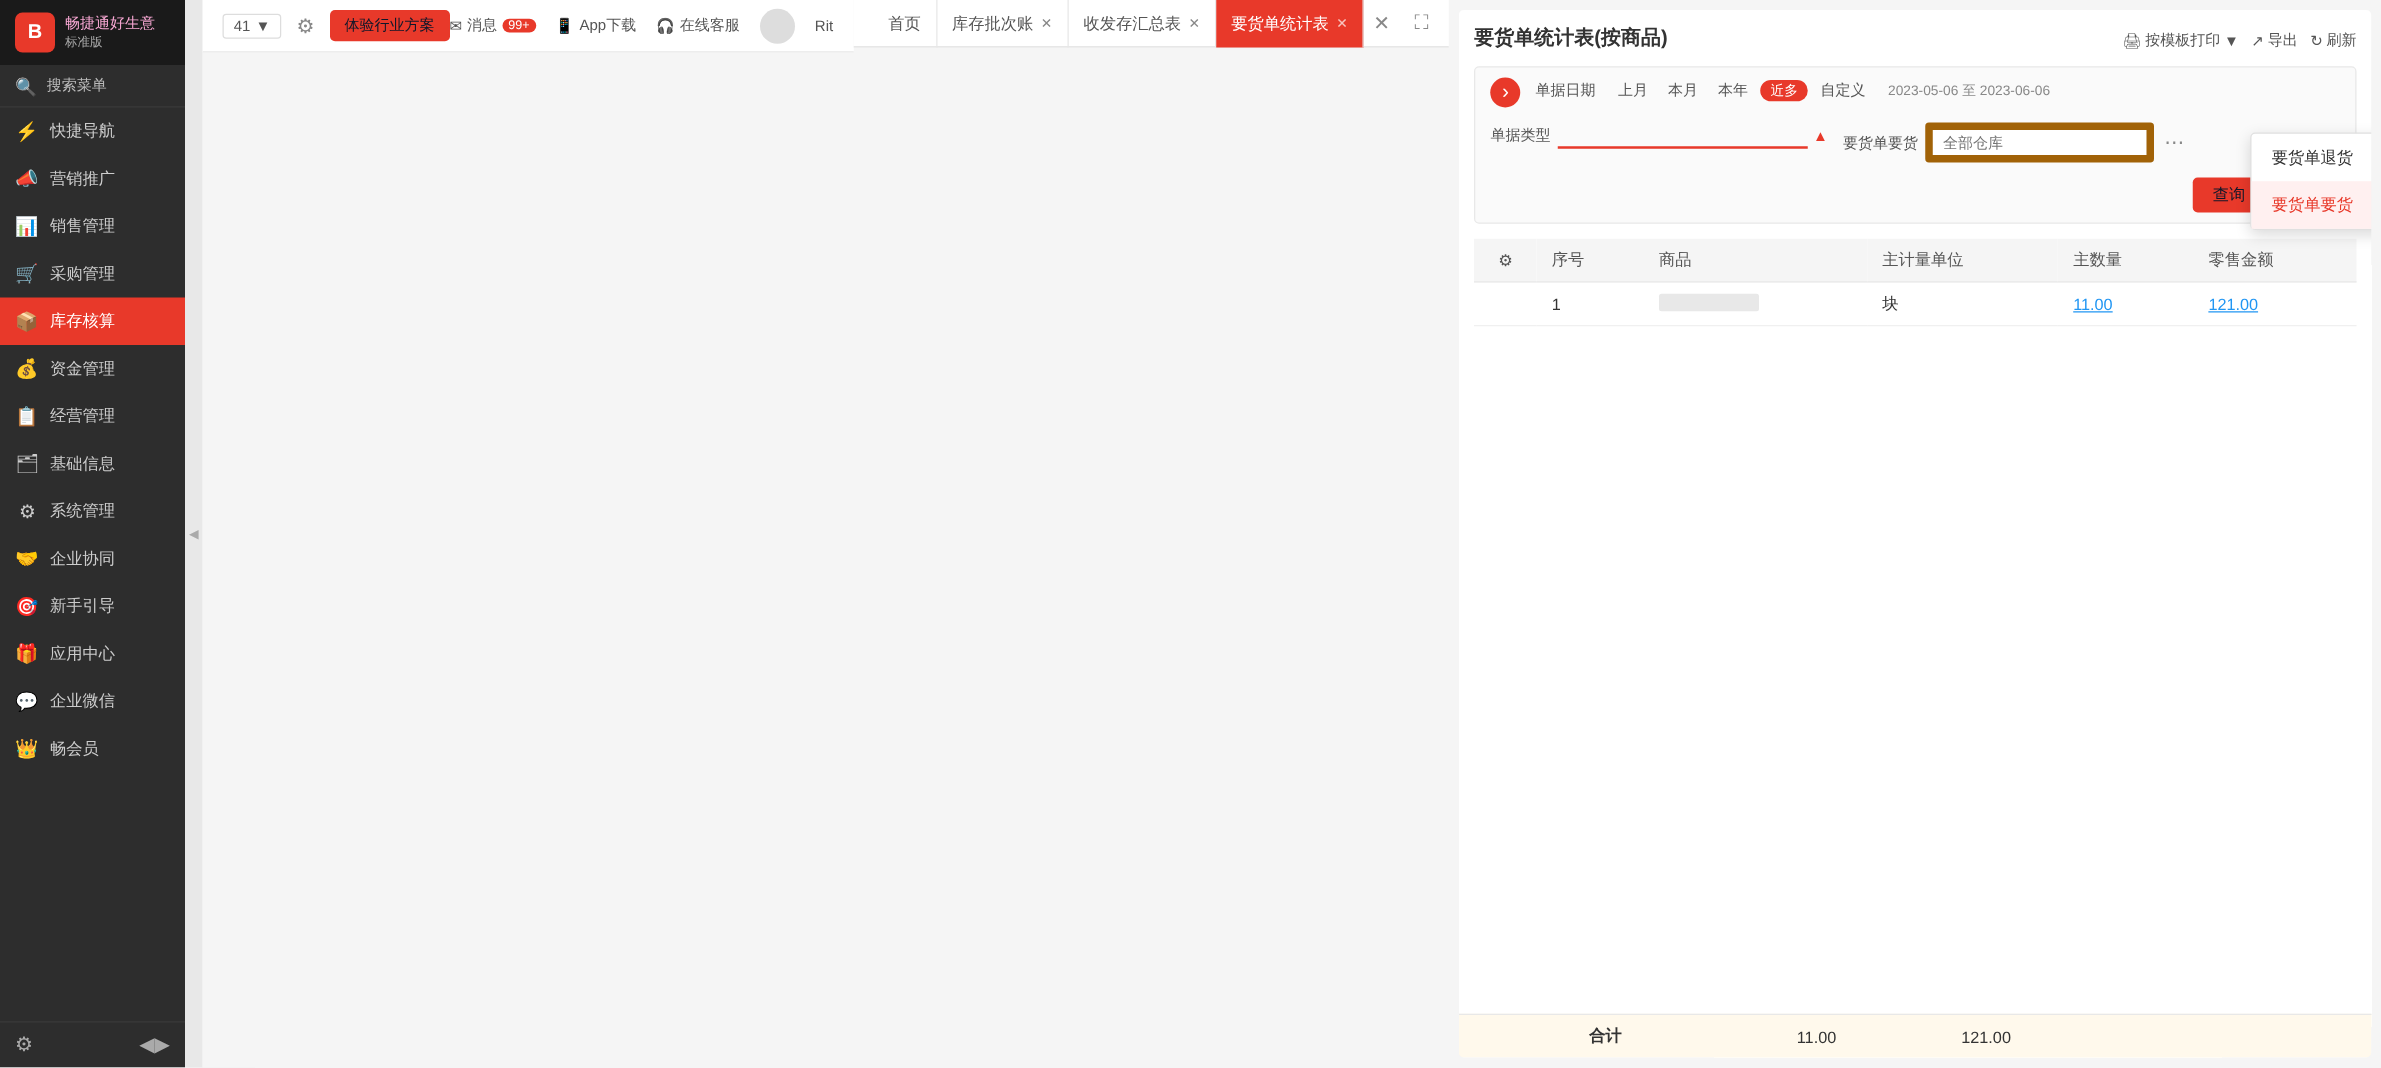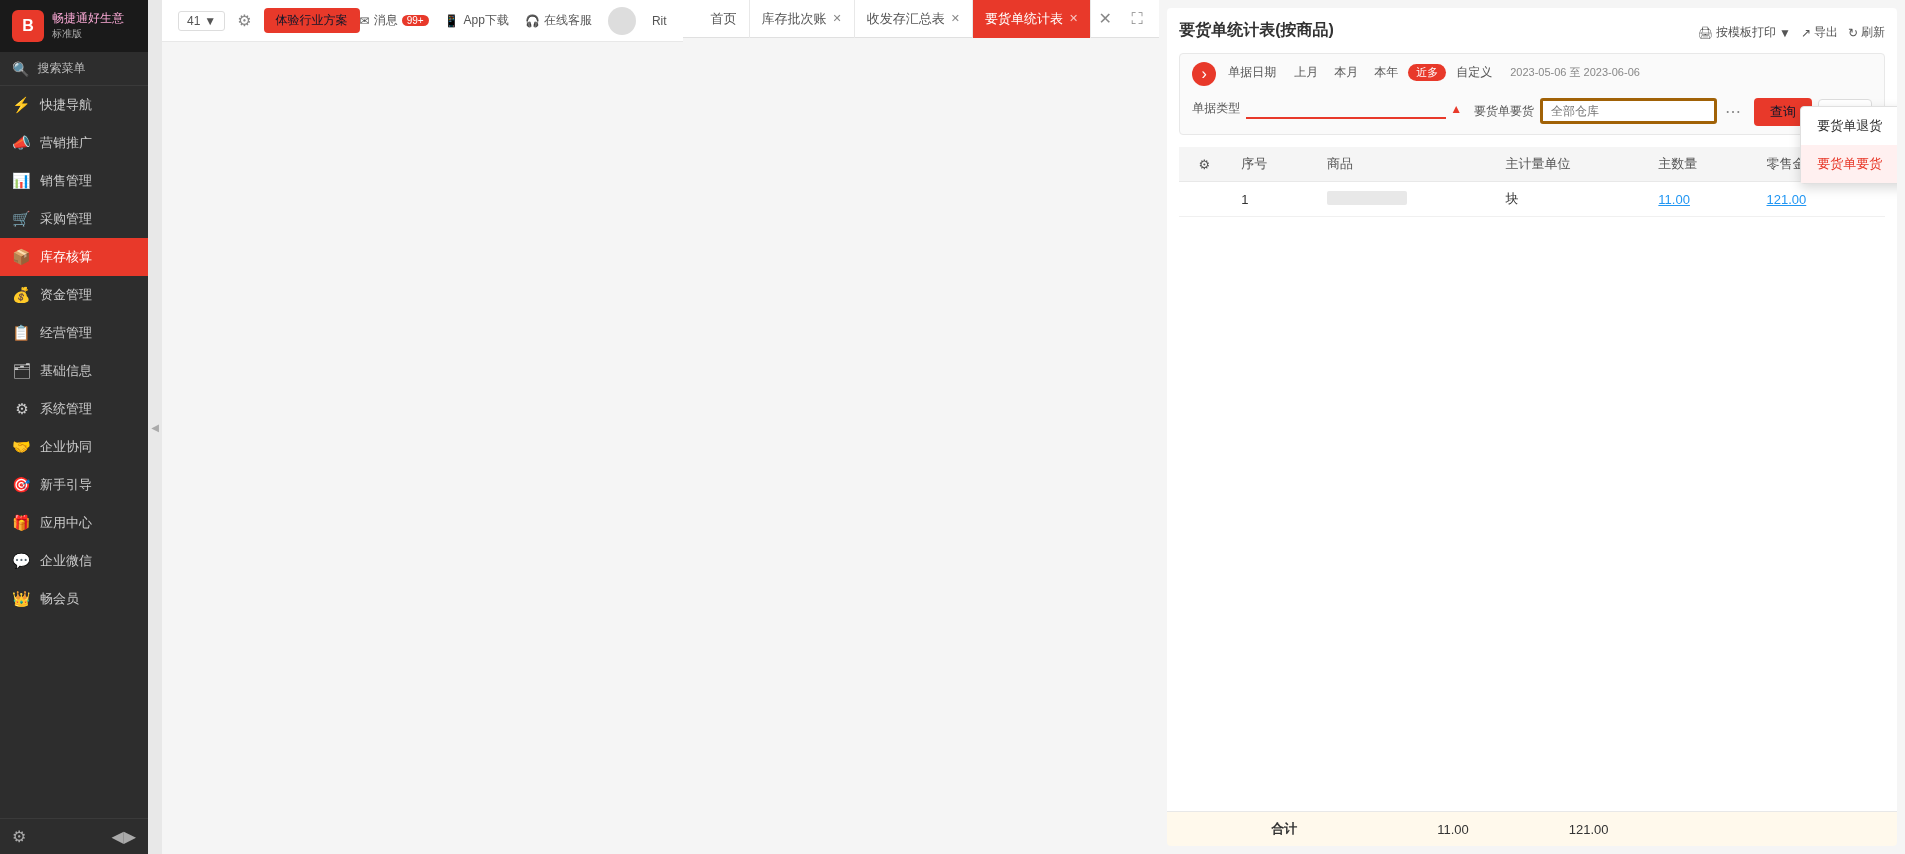--- a/index.html
+++ b/index.html
@@ -330,21 +330,21 @@
       cursor: pointer;
       font-size: 12px;
       margin-left: 4px;
     }
     .filter-warehouse-group {
       display: flex;
       align-items: center;
       gap: 6px;
     }
     .filter-warehouse-input {
-      border: 3px solid #a16207;
+      border: 6px solid #a16207;
       border-radius: 3px;
       padding: 3px 8px;
       font-size: 12px;
       color: #aaa;
       min-width: 120px;
       background: white;
     }
     .filter-more-btn {
       color: #888;
       cursor: pointer;

